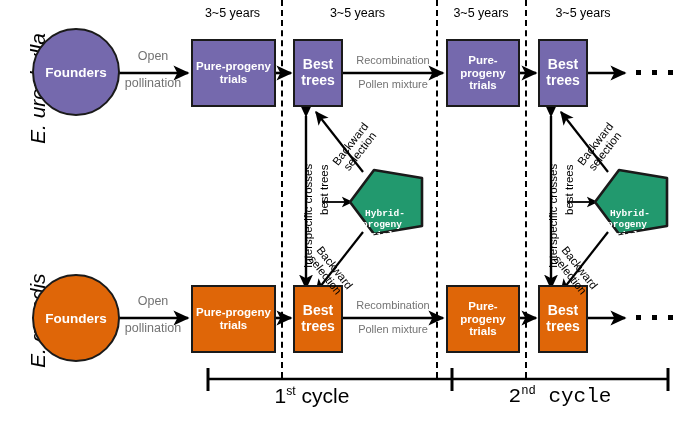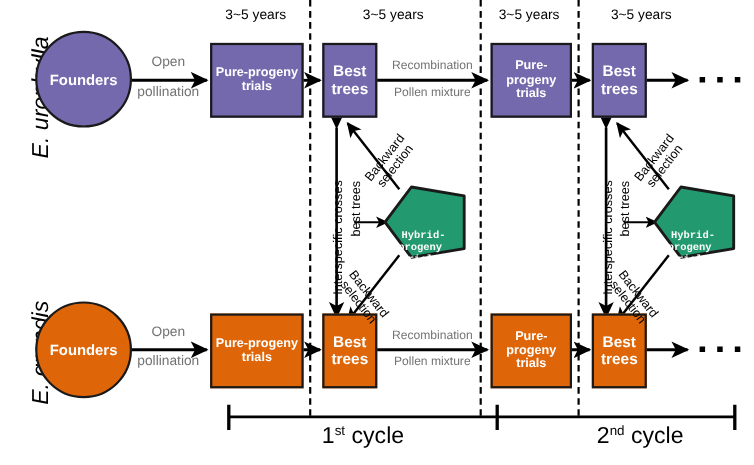--- a/index.html
+++ b/index.html
@@ -263,22 +263,22 @@
     <i></i>
     <i></i>
     <i></i>
   </div>
   <div class="dots" style="left:636px;top:315px;">
     <i></i>
     <i></i>
     <i></i>
   </div>
 
-  <div class="cycle-label" style="left:245px;top:384px;width:170px;">
+  <div class="cycle-label" style="left:227px;top:384px;width:170px;">
     <span>1</span><sup>st</sup>
     <span>cycle</span>
   </div>
-  <div class="cycle-label" style="left:497px;top:384px;width:170px;">
+  <div class="cycle-label" style="left:475px;top:384px;width:170px;font-family:Liberation Mono, monospace;">
     <span>2</span><sup>nd</sup>
     <span>cycle</span>
   </div>
 
 </div>
 
 </body></html>

